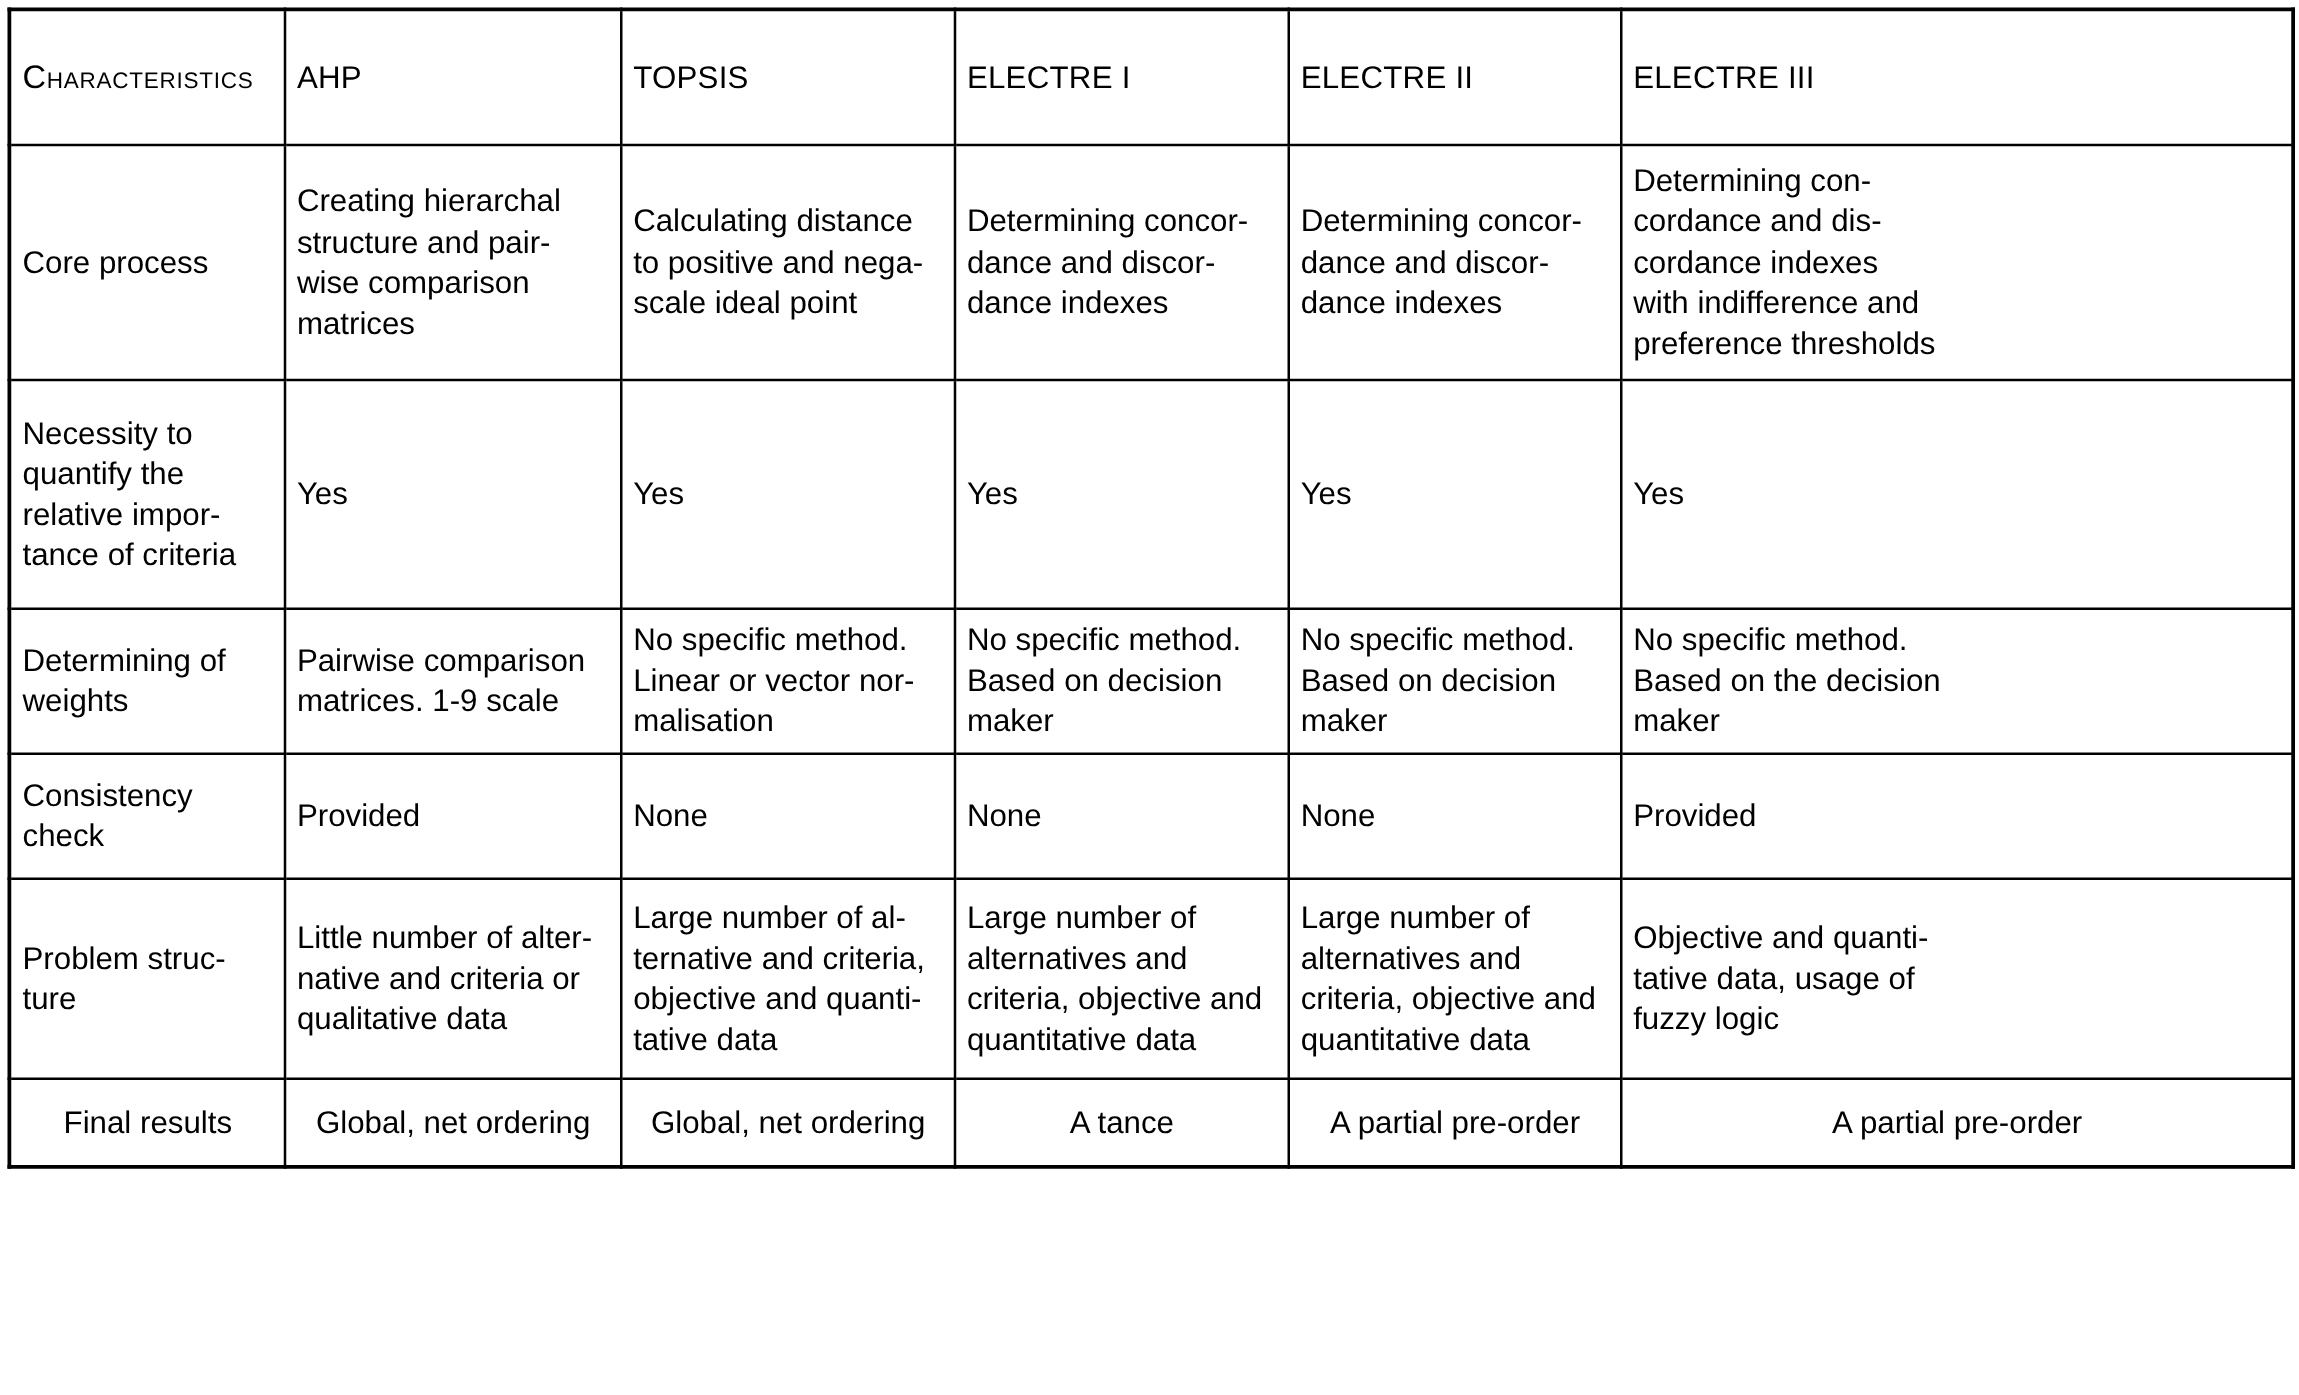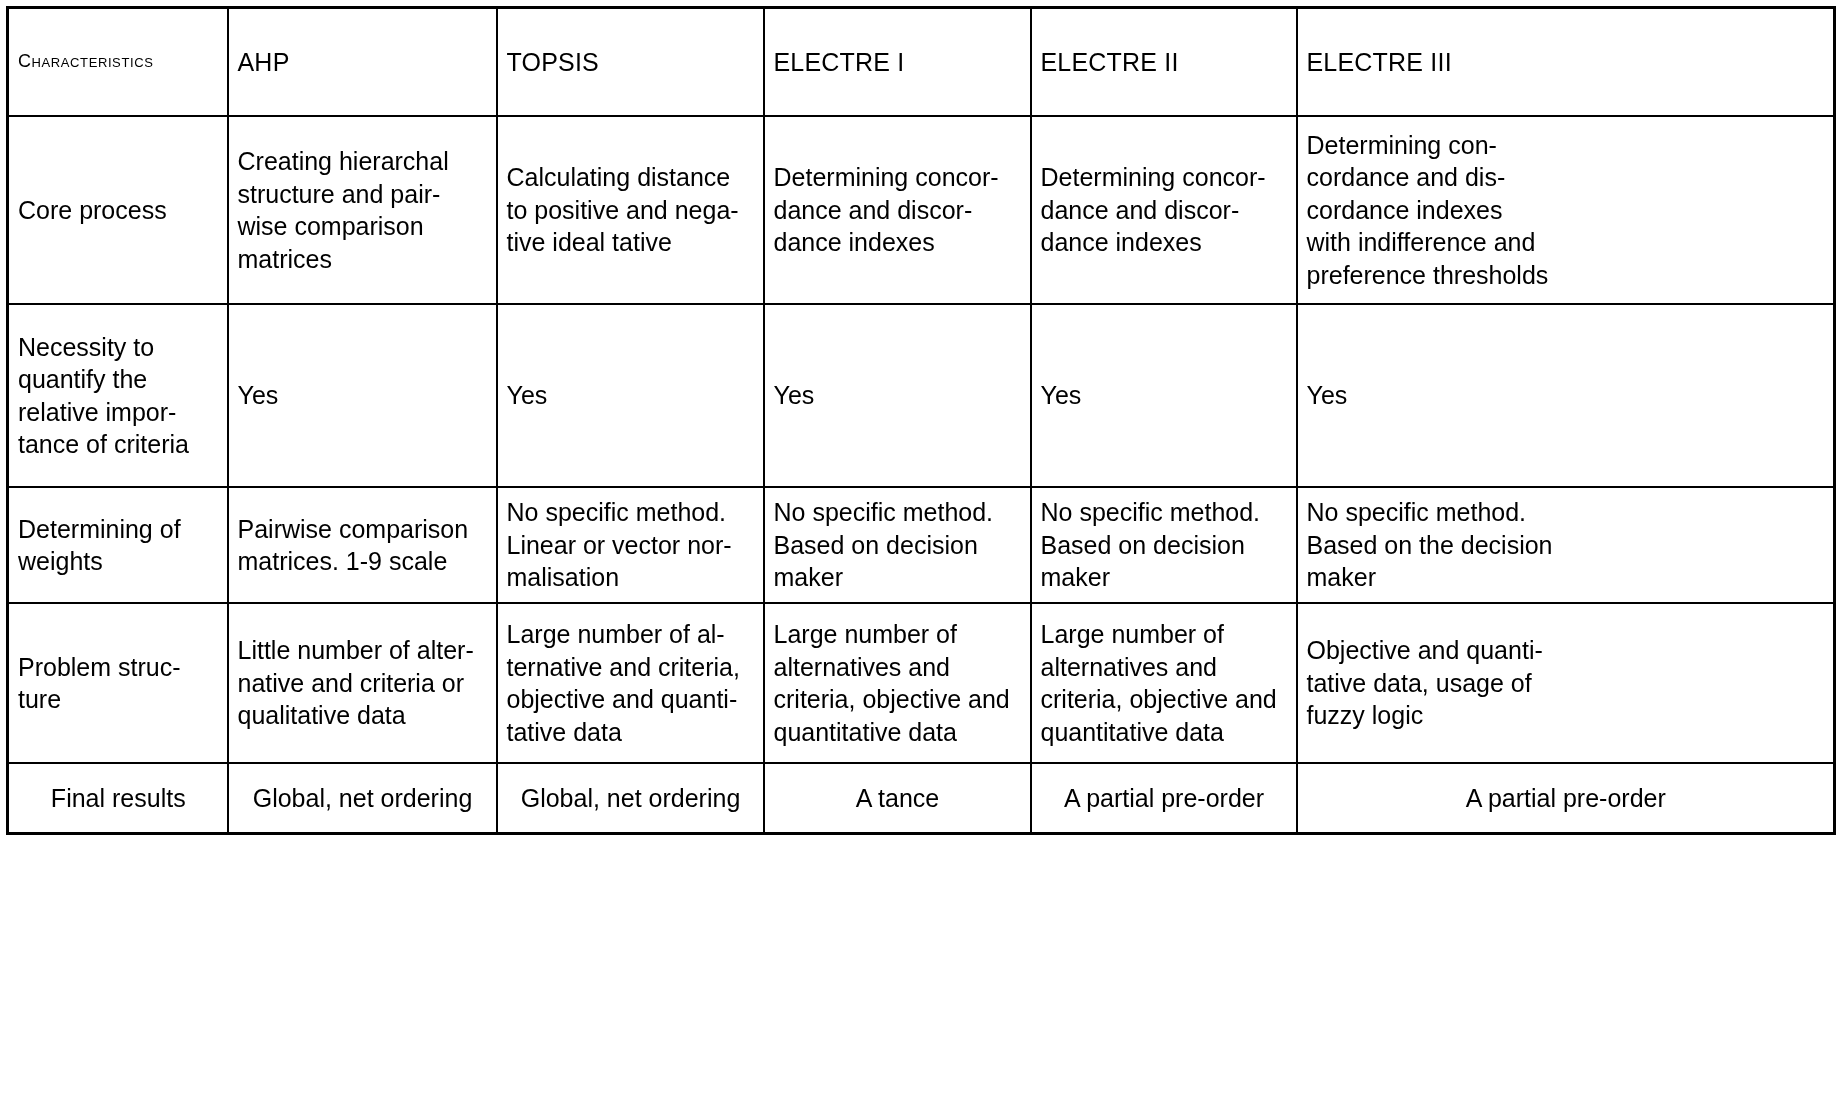--- a/index.html
+++ b/index.html
@@ -41,21 +41,21 @@
   thead th {
     text-align: center;
     font-weight: bold;
     height: 98px;
     padding: 0 6px;
     font-size: 24px;
     letter-spacing: 0.2px;
   }
   thead th.char-head {
     font-variant: small-caps;
-    font-size: 18px;
+    font-size: 26px;
     letter-spacing: 0.6px;
   }
   
   col.c0 { width: 220px; }
   col.c1 { width: 269px; }
   col.c2 { width: 267px; }
   col.c3 { width: 267px; }
   col.c4 { width: 266px; }
   col.c5 { width: 538px; }
 
@@ -94,21 +94,21 @@
     </thead>
     <tbody>
       <tr class="r-core">
         <td class="label-cell">Core process</td>
         <td>Creating hierarchal
 structure and pair-
 wise comparison
 matrices</td>
         <td>Calculating distance
 to positive and nega-
-tive ideal tative</td>
+scale ideal point</td>
         <td>Determining concor-
 dance and discor-
 dance indexes</td>
         <td>Determining concor-
 dance and discor-
 dance indexes</td>
         <td>Determining con-
 cordance and dis-
 cordance  indexes
 with indifference and
@@ -136,20 +136,29 @@
         <td>No specific method.
 Based on decision
 maker</td>
         <td>No specific method.
 Based on decision
 maker</td>
         <td>No specific method.
 Based on the decision
 maker</td>
       </tr>
+      <tr class="r-consist">
+        <td class="label-cell">Consistency
+check</td>
+        <td>Provided</td>
+        <td>None</td>
+        <td>None</td>
+        <td>None</td>
+        <td>Provided</td>
+      </tr>
       <tr class="r-problem">
         <td class="label-cell">Problem struc-
 ture</td>
         <td>Little number of alter-
 native and criteria or
 qualitative data</td>
         <td>Large number of al-
 ternative and criteria,
 objective and quanti-
 tative data</td>

